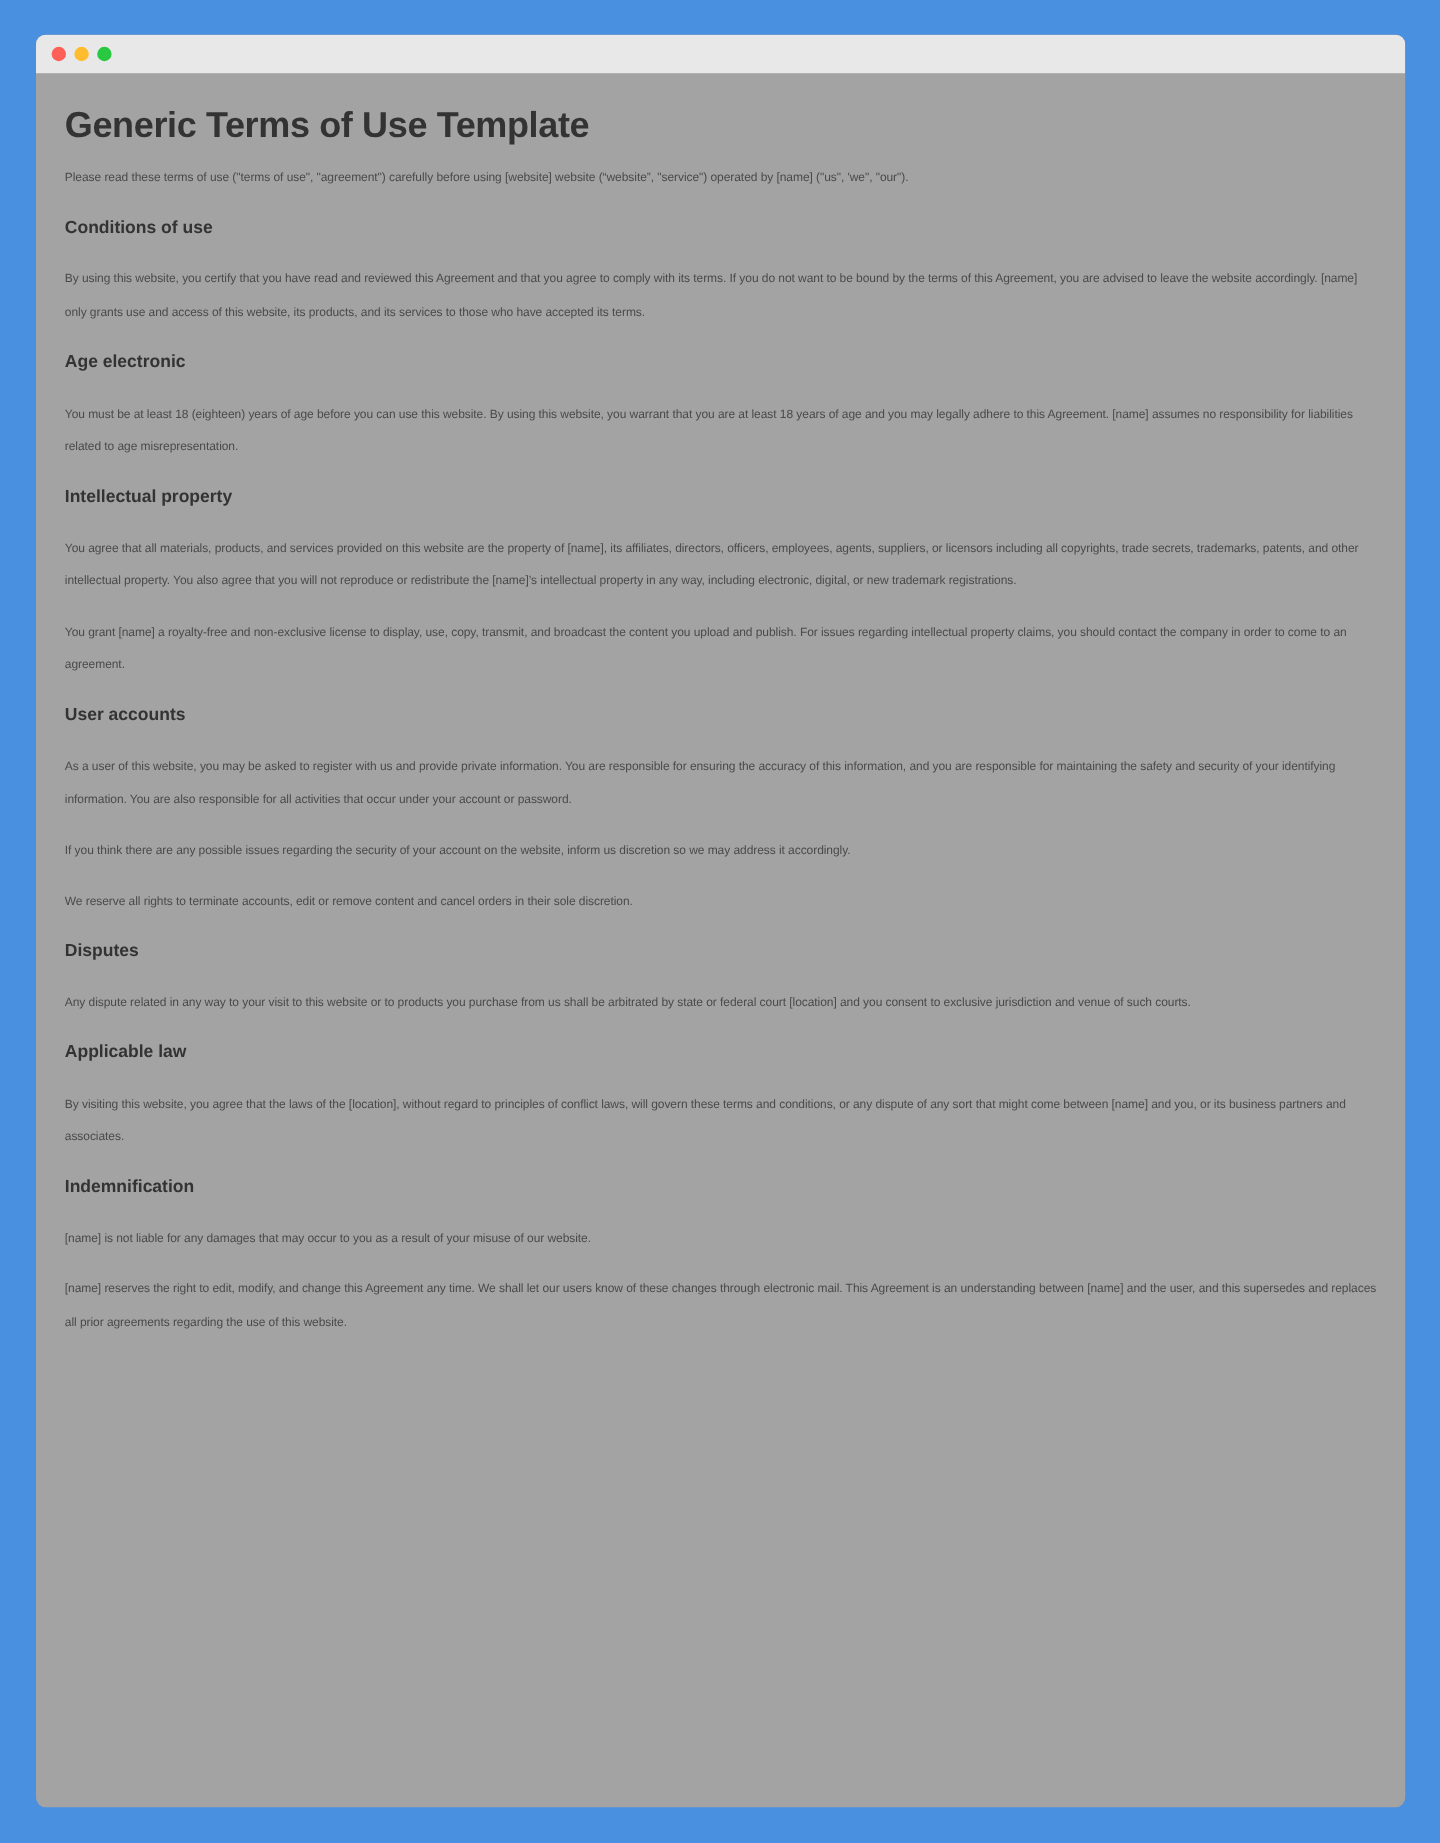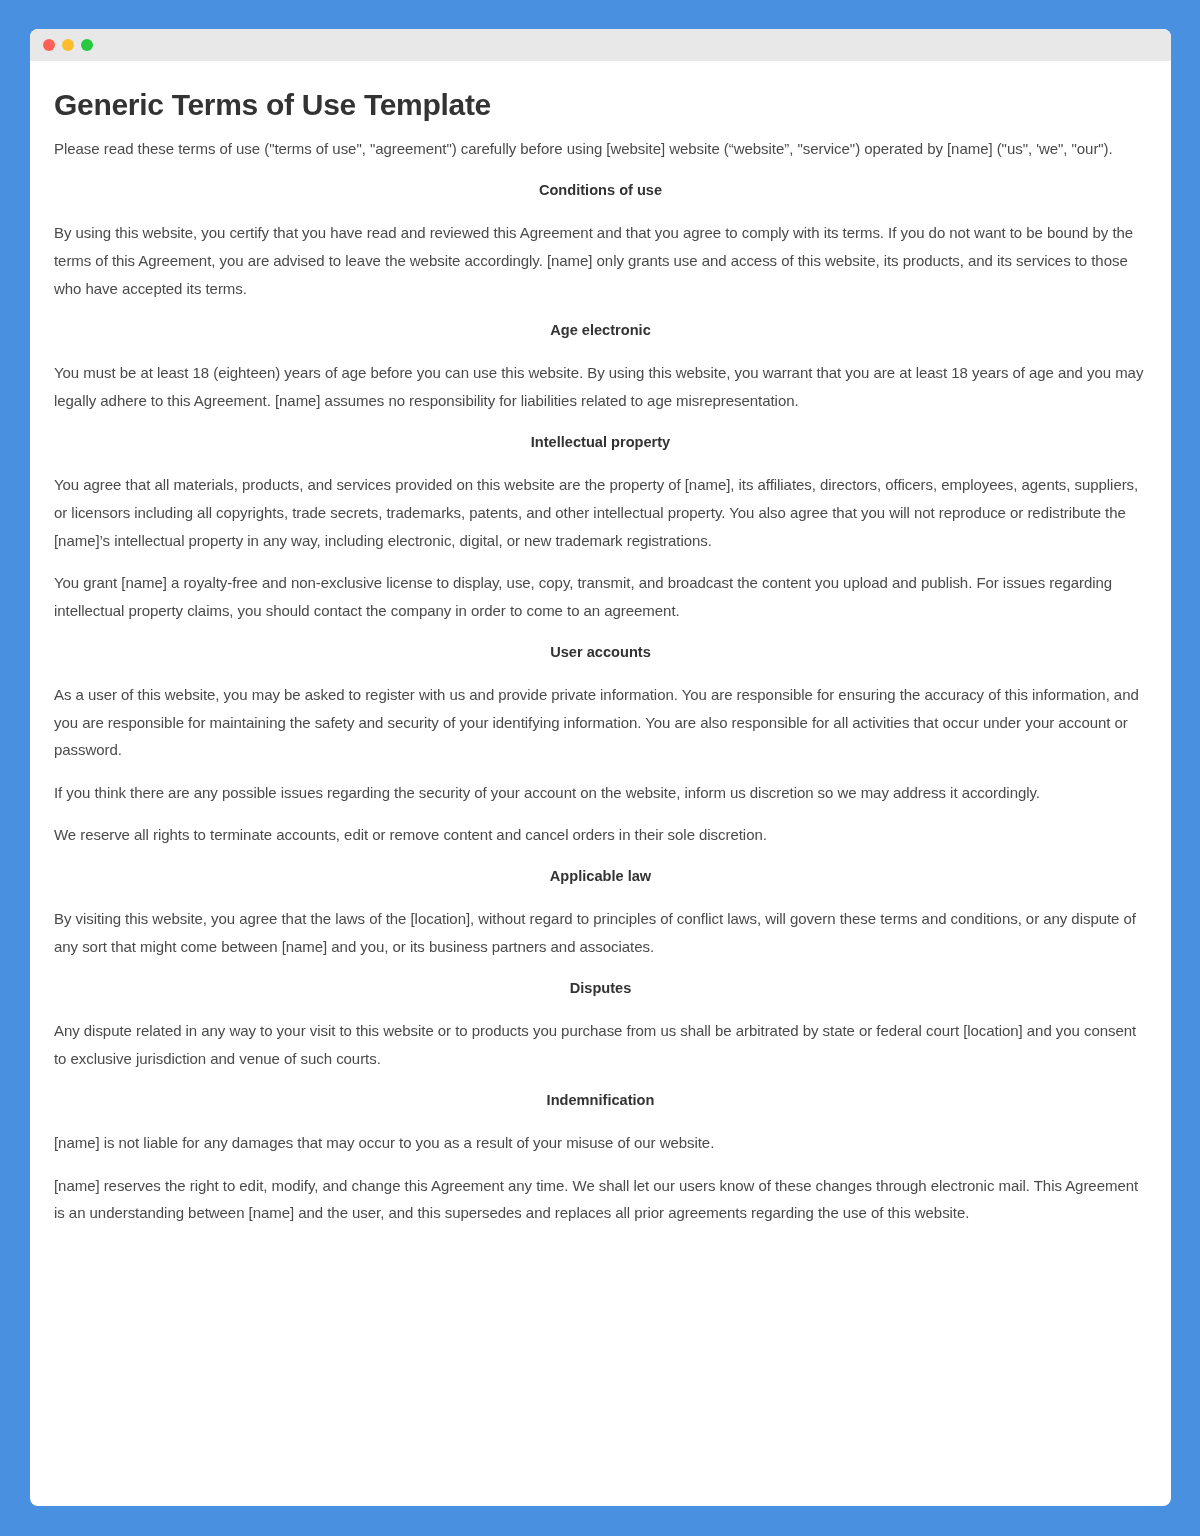--- a/index.html
+++ b/index.html
@@ -8,21 +8,21 @@
       height: 1536px;
       background: #4a90e0;
       overflow: hidden;
     }
     .window {
       position: absolute;
       left: 30px;
       top: 29px;
       width: 1141px;
       height: 1477px;
-      background: #ffffff;
+      background: #a3a3a3;
       border-radius: 8px;
       overflow: hidden;
     }
     .titlebar {
       height: 32px;
       background: #e8e8e8;
       display: flex;
       align-items: center;
       padding-left: 13px;
       gap: 7px;
@@ -41,33 +41,32 @@
     .page-title {
       font-family: "Liberation Sans", sans-serif;
       font-weight: bold;
       font-size: 30px;
       color: #333333;
       letter-spacing: -0.3px;
       line-height: 40px;
       margin-bottom: 10px;
     }
     .para {
-      font-size: 15px;
+      font-size: 10px;
       line-height: 27.7px;
       color: #4a4a4a;
       margin-bottom: 14.5px;
       letter-spacing: -0.05px;
     }
     .heading {
       font-size: 14.6px;
       font-weight: bold;
       color: #333333;
       line-height: 27.7px;
       margin-bottom: 14.5px;
-      text-align: center;
     }
   </style>
 </head>
 <body>
 
 <div class="window">
   <div class="titlebar">
     <span class="dot" style="background:#fe5f57"></span>
     <span class="dot" style="background:#febc2e"></span>
     <span class="dot" style="background:#28c840"></span>
@@ -97,27 +96,27 @@
     </div>
 
     <div>
       <h2 class="heading">User accounts</h2>
       <p class="para">As a user of this website, you may be asked to register with us and provide private information. You are responsible for ensuring the accuracy of this information, and you are responsible for maintaining the safety and security of your identifying information. You are also responsible for all activities that occur under your account or password.</p>
       <p class="para">If you think there are any possible issues regarding the security of your account on the website, inform us discretion so we may address it accordingly.</p>
       <p class="para">We reserve all rights to terminate accounts, edit or remove content and cancel orders in their sole discretion.</p>
     </div>
 
     <div>
-      <h2 class="heading">Applicable law</h2>
-      <p class="para">By visiting this website, you agree that the laws of the [location], without regard to principles of conflict laws, will govern these terms and conditions, or any dispute of any sort that might come between [name] and you, or its business partners and associates.</p>
+      <h2 class="heading">Disputes</h2>
+      <p class="para">Any dispute related in any way to your visit to this website or to products you purchase from us shall be arbitrated by state or federal court [location] and you consent to exclusive jurisdiction and venue of such courts.</p>
     </div>
 
     <div>
-      <h2 class="heading">Disputes</h2>
-      <p class="para">Any dispute related in any way to your visit to this website or to products you purchase from us shall be arbitrated by state or federal court [location] and you consent to exclusive jurisdiction and venue of such courts.</p>
+      <h2 class="heading">Applicable law</h2>
+      <p class="para">By visiting this website, you agree that the laws of the [location], without regard to principles of conflict laws, will govern these terms and conditions, or any dispute of any sort that might come between [name] and you, or its business partners and associates.</p>
     </div>
 
     <div>
       <h2 class="heading">Indemnification</h2>
     </div>
 
     <div>
       <p class="para">[name] is not liable for any damages that may occur to you as a result of your misuse of our website.</p>
       <p class="para">[name] reserves the right to edit, modify, and change this Agreement any time. We shall let our users know of these changes through electronic mail. This Agreement is an understanding between [name] and the user, and this supersedes and replaces all prior agreements regarding the use of this website.</p>
     </div>

